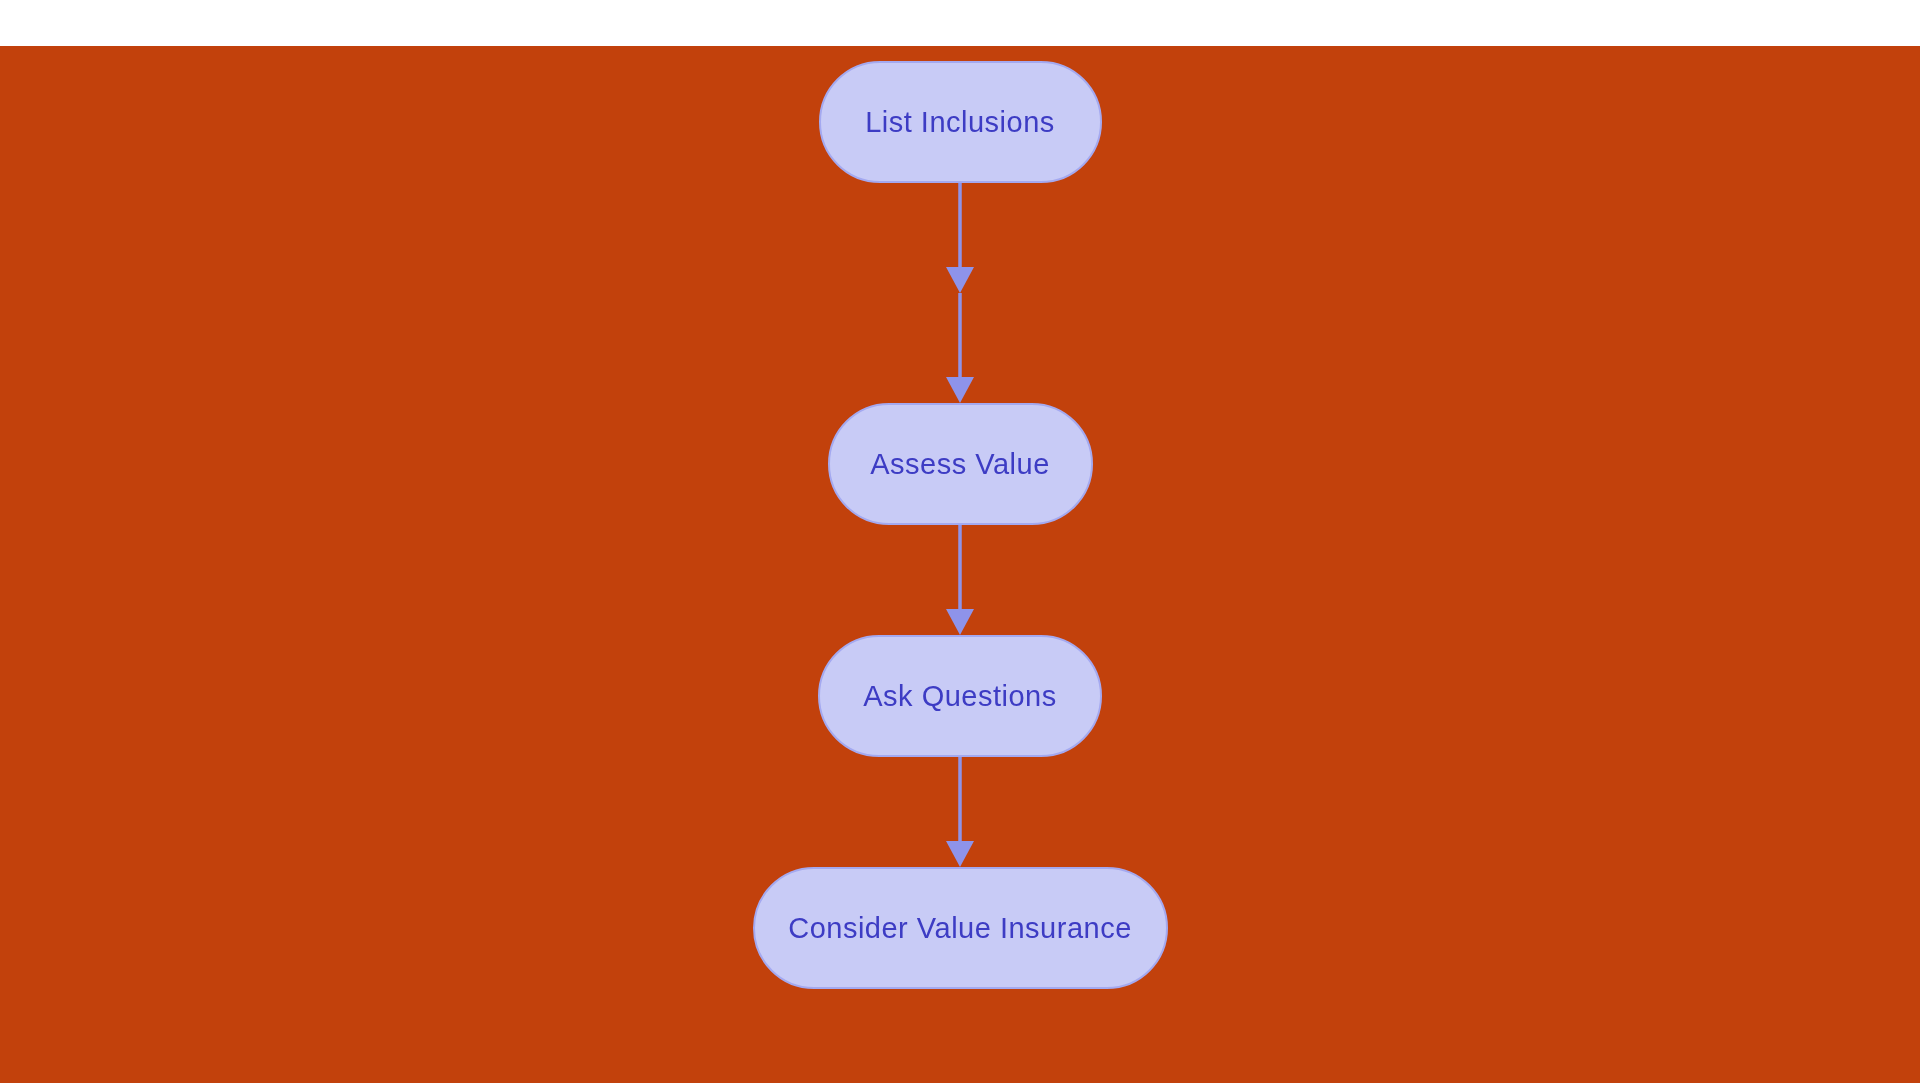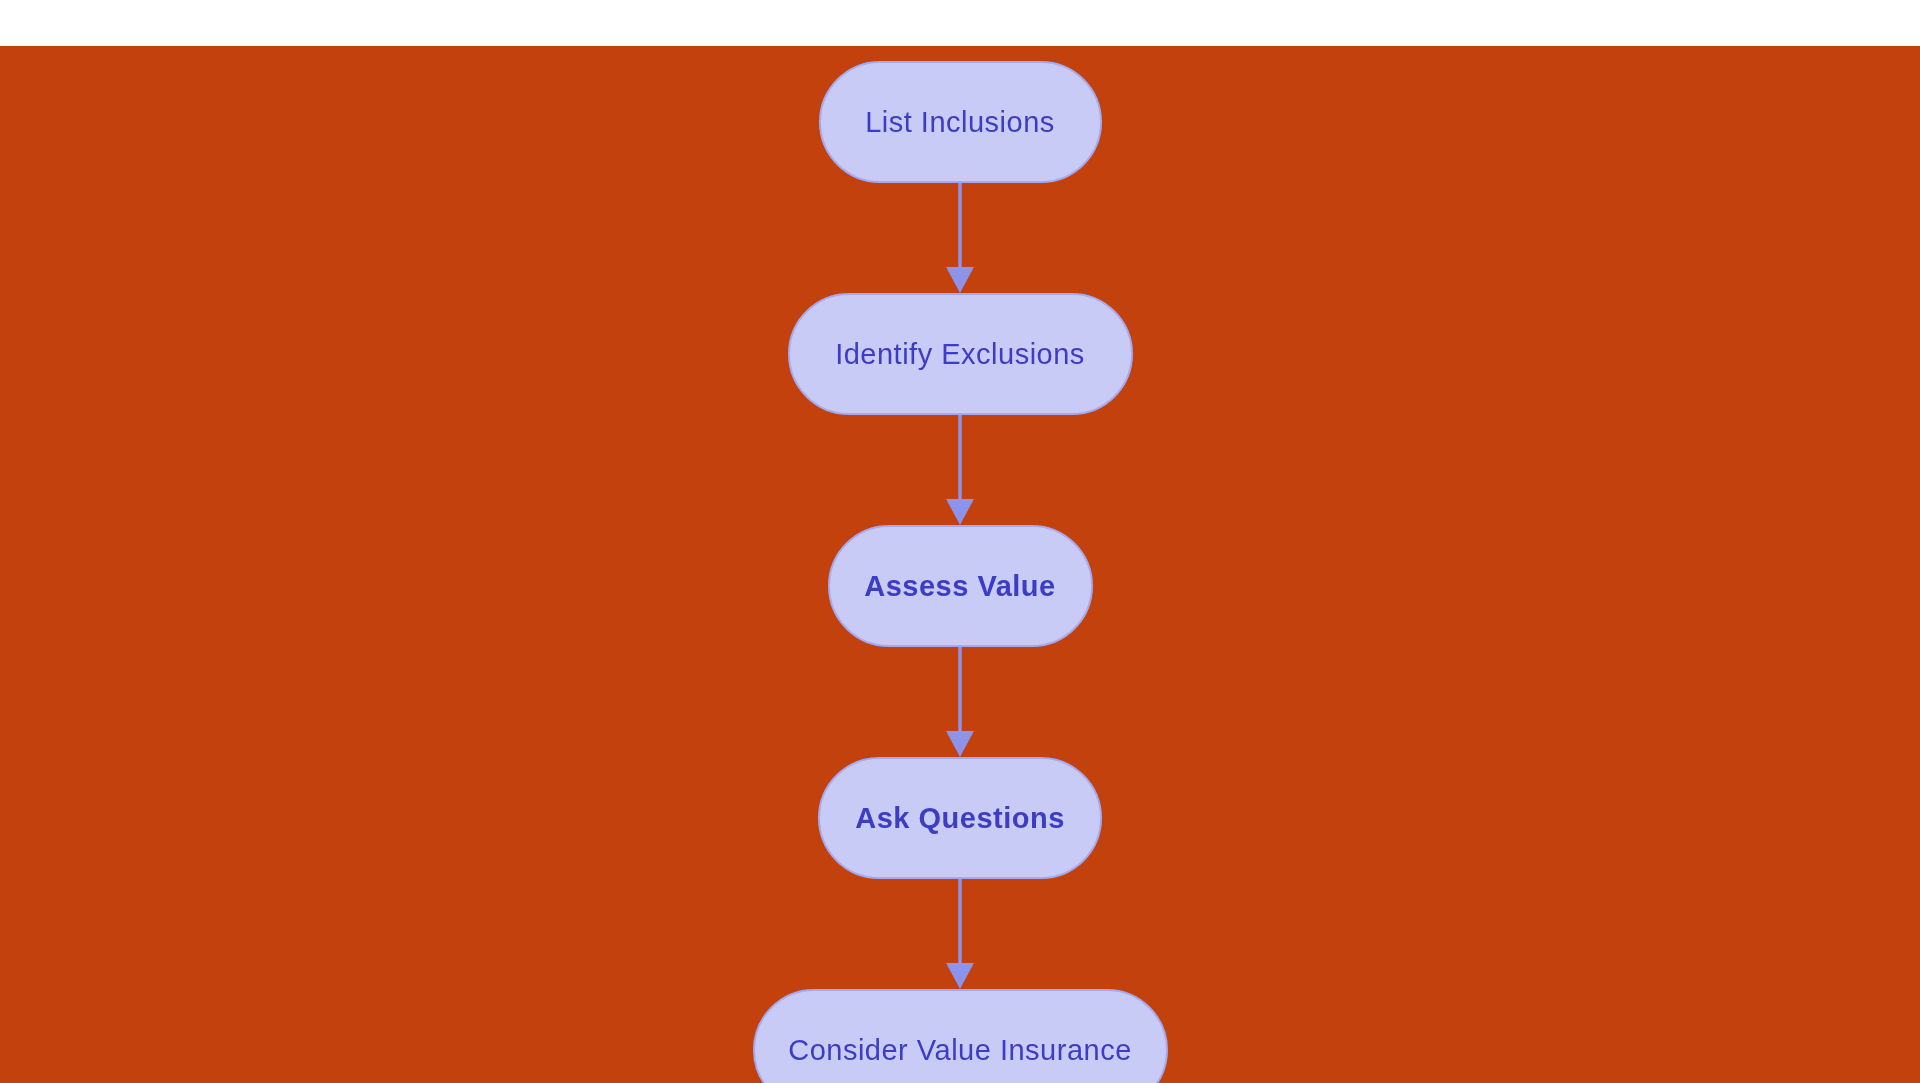--- a/index.html
+++ b/index.html
@@ -31,22 +31,22 @@
   }
   .node-label {
     color: #3d3cc4;
     font-size: 29px;
     letter-spacing: 0.5px;
     white-space: nowrap;
   }
   
   .w-n0 { width: 283px; }
   .w-n1 { width: 345px; }
-  .w-n2 { width: 265px; font-weight: bold; }
-  .w-n3 { width: 284px; font-weight: bold; }
+  .w-n2 { width: 265px; }
+  .w-n3 { width: 284px; }
   .w-n4 { width: 415px; }
   .connector {
     display: block;
     flex: 0 0 auto;
   }
 </style>
 </head>
 <body>
 
 <div class="canvas">
@@ -54,23 +54,20 @@
 
     <div class="node w-n0">
       <span class="node-label">List Inclusions</span>
     </div>
 
     <svg class="connector" width="40" height="110" viewBox="0 0 40 110">
       <line x1="20" y1="0" x2="20" y2="86" stroke-width="3.5" stroke="#8e93ea"></line>
       <polygon points="6,84 34,84 20,110" fill="#8e93ea"></polygon>
     </svg>
 
-    <div class="node w-n1">
-      <span class="node-label">Identify Exclusions</span>
-    </div>
 
     <svg class="connector" width="40" height="110" viewBox="0 0 40 110">
       <line x1="20" y1="0" x2="20" y2="86" stroke-width="3.5" stroke="#8e93ea"></line>
       <polygon points="6,84 34,84 20,110" fill="#8e93ea"></polygon>
     </svg>
 
     <div class="node w-n2">
       <span class="node-label">Assess Value</span>
     </div>
 

